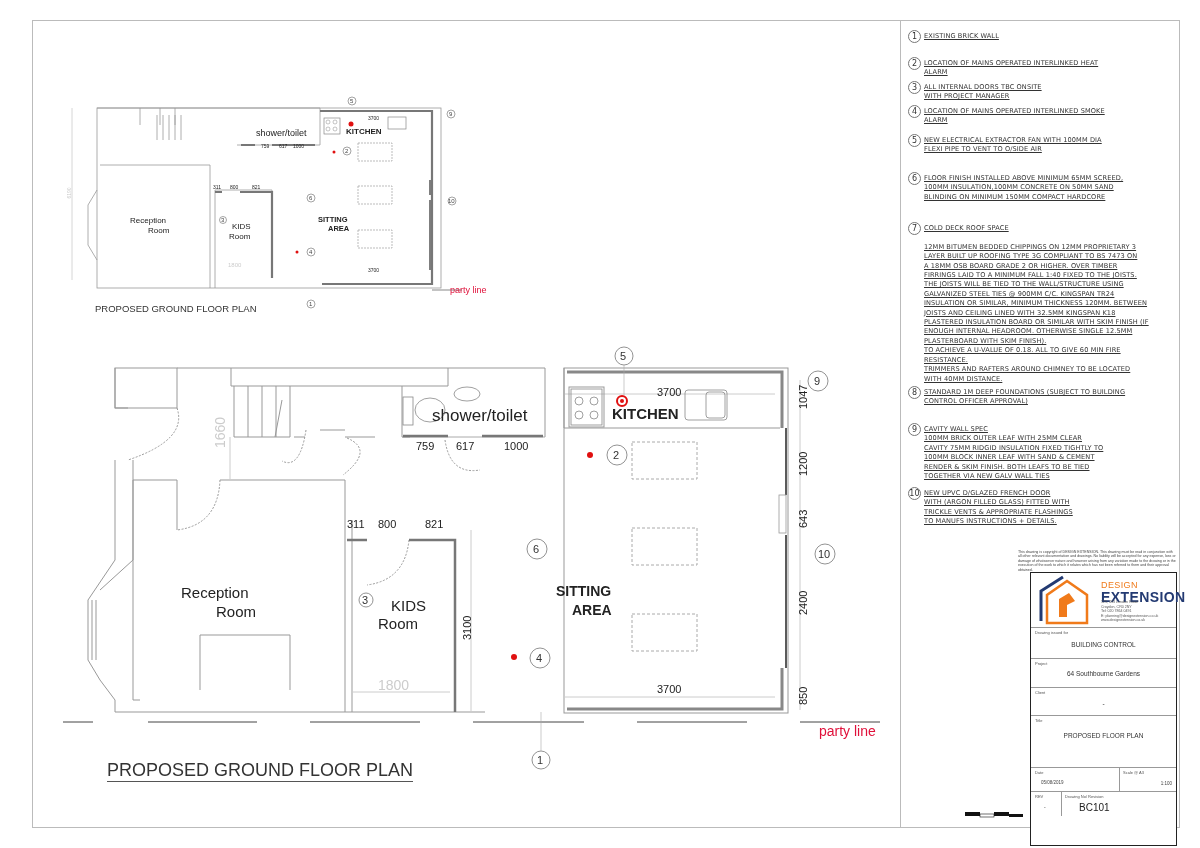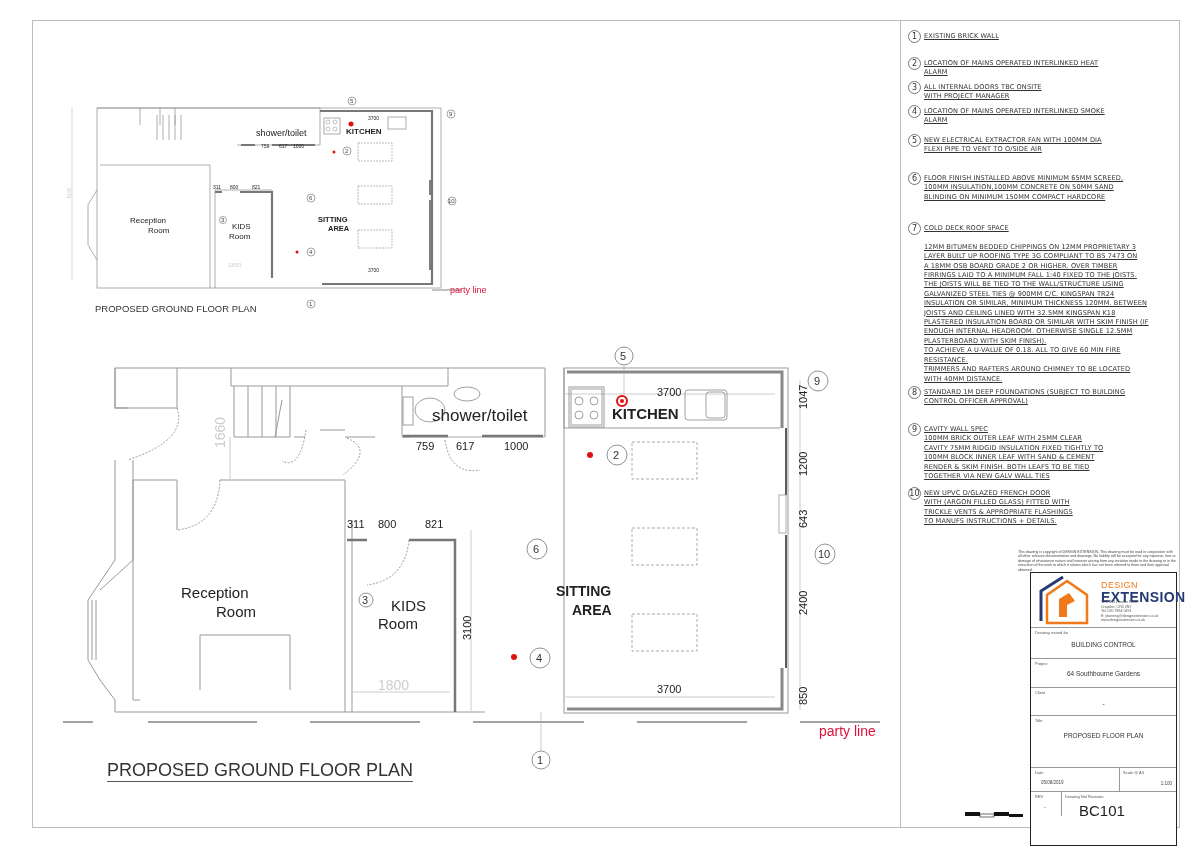--- a/index.html
+++ b/index.html
@@ -373,15 +373,15 @@
     <span style="position:absolute;left:10px;top:12px;font-size:4.5px;color:#444;">05/08/2019</span>
     <span style="position:absolute;left:88px;top:0;height:24px;border-left:1px solid #999;"></span>
     <span style="position:absolute;left:92px;top:2px;font-size:4px;color:#555;">Scale @ A3</span>
     <span style="position:absolute;right:4px;top:13px;font-size:4.5px;color:#444;">1:100</span>
   </div>
   <div class="tb-row" style="top:218px;height:24px;">
     <span class="tb-lab">REV</span>
     <span style="position:absolute;left:13px;top:12px;font-size:5px;color:#444;">-</span>
     <span style="position:absolute;left:30px;top:0;height:24px;border-left:1px solid #999;"></span>
     <span style="position:absolute;left:34px;top:2px;font-size:4px;color:#555;">Drawing No/ Revision</span>
-    <span style="position:absolute;left:48px;top:10px;font-size:15px;color:#222;">BC101</span>
+    <span style="position:absolute;left:48px;top:10px;font-size:10px;color:#222;">BC101</span>
   </div>
 </div>
 
 </body></html>

